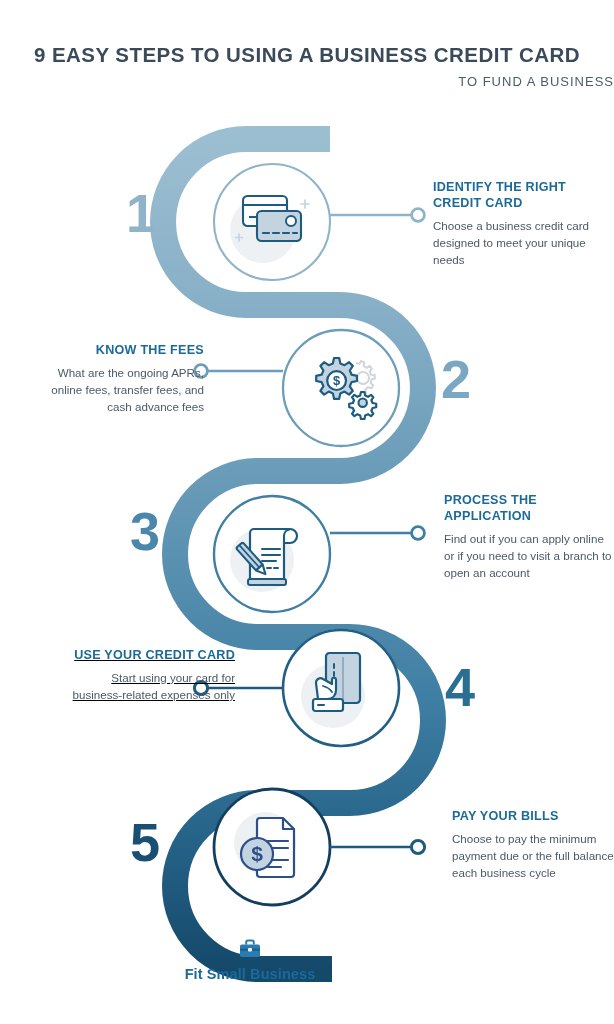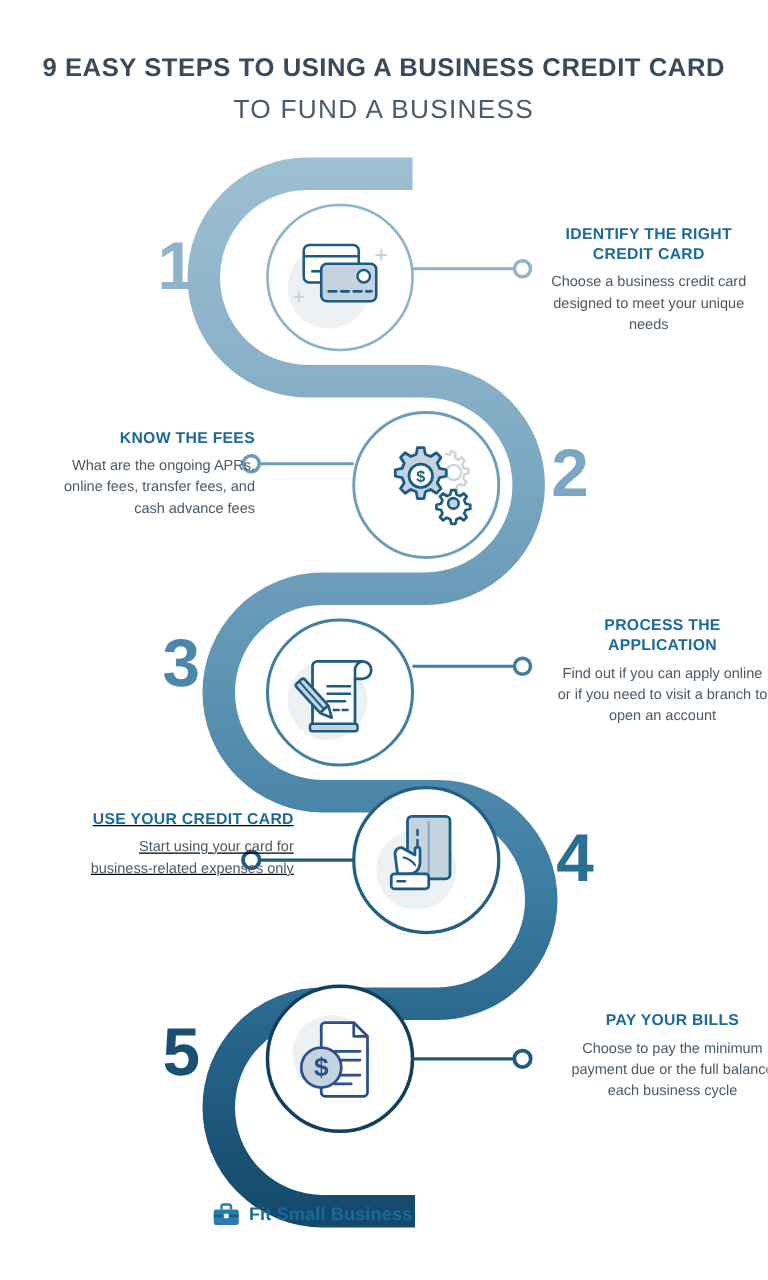--- a/index.html
+++ b/index.html
@@ -11,47 +11,47 @@
   #canvas{position:absolute;inset:0;width:614px;height:1024px;}
   #ribbon{position:absolute;left:0;top:0;width:614px;height:1024px;z-index:1;}
 
   
   .header{position:absolute;left:0;top:42px;width:614px;text-align:center;z-index:5;}
   .title-1{
     font-size:20.5px;font-weight:700;letter-spacing:.45px;
     color:#3b4a59;line-height:1.28;margin:0;white-space:nowrap;
   }
   .title-2{
-    font-size:21px;font-weight:400;letter-spacing:1.0px;
-    color:#4a5c6b;line-height:1.3;margin:6px 0 0 0;white-space:nowrap;
+    font-size:13px;font-weight:400;letter-spacing:1.0px;
+    color:#4a5c6b;line-height:1.3;margin:6px 0 0 0;white-space:nowrap;text-align:right;
   }
 
   
   .step-text{position:absolute;z-index:6;width:172px;}
-  .step-text.right{text-align:center;}
+  .step-text.right{text-align:left;}
   .step-text.left{text-align:right;}
   .st-head{
     font-size:12.6px;font-weight:700;letter-spacing:.25px;
     color:#1b6a99;line-height:1.26;margin:0 0 5px 0;text-transform:uppercase;
   }
   .st-body{
     font-size:11.6px;font-weight:400;color:#4a5a67;
     line-height:1.47;margin:0;
   }
 
   
   .big-num{
     position:absolute;z-index:6;font-size:54px;font-weight:700;
     line-height:1;letter-spacing:0;
   }
 
   
   .footer{
     position:absolute;left:0;bottom:42px;width:500px;
-    display:flex;align-items:center;justify-content:center;gap:7px;z-index:6;
+    display:flex;align-items:center;justify-content:center;gap:7px;z-index:6;flex-direction:column;
   }
   .footer-label{
     font-size:14.5px;font-weight:700;color:#1a6a9c;letter-spacing:.1px;
   }
 </style>
 </head>
 <body>
 
 <div id="canvas">
 

